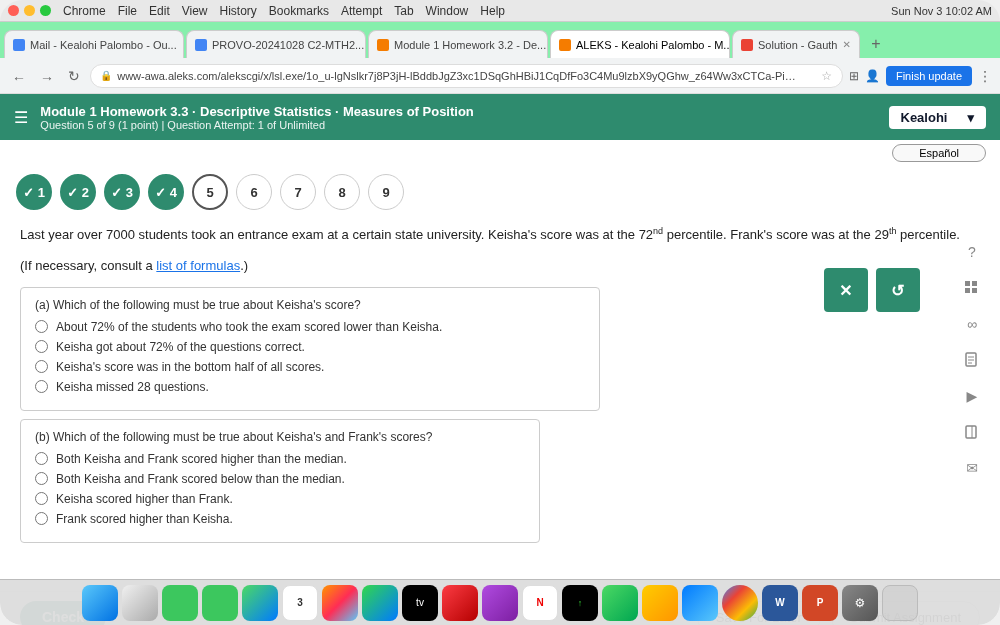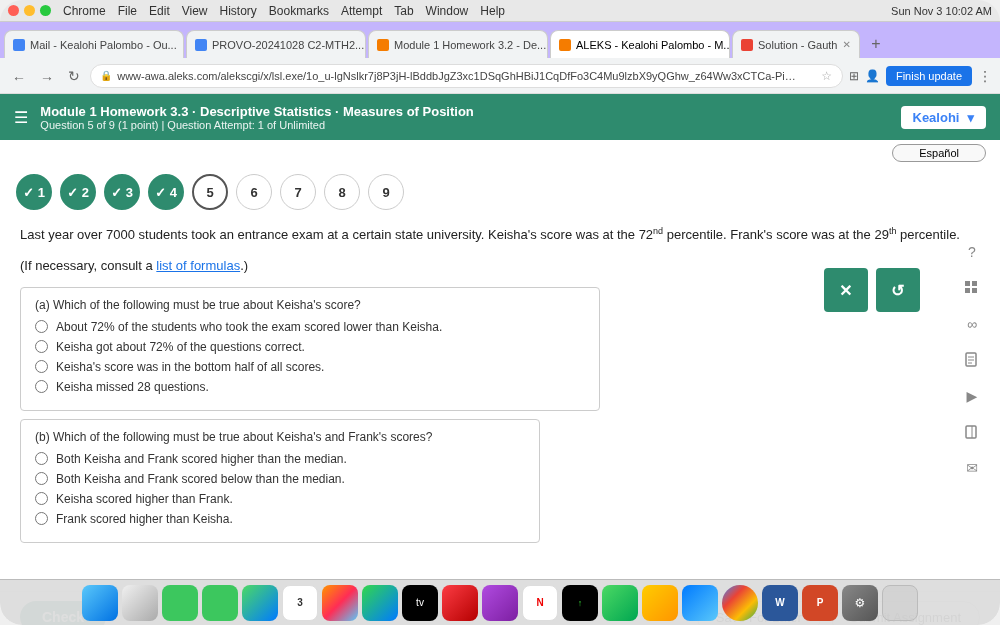--- a/index.html
+++ b/index.html
@@ -8,21 +8,21 @@
     
     .mac-bar { background: #e8e8e8; height: 22px; display: flex; align-items: center; padding: 0 8px; font-size: 11px; color: #333; gap: 12px; border-bottom: 1px solid #ccc; }
     .mac-bar .traffic { display: flex; gap: 5px; }
     .mac-circle { width: 11px; height: 11px; border-radius: 50%; }
     .mac-red { background: #ff5f56; }
     .mac-yellow { background: #ffbd2e; }
     .mac-green { background: #27c93f; }
     .mac-menus { display: flex; gap: 12px; font-size: 12px; font-weight: 500; }
 
     
-    .chrome-bar { background: #c4b5fd; height: 36px; display: flex; align-items: flex-end; padding: 0 4px; }
+    .chrome-bar { background: #86efac; height: 36px; display: flex; align-items: flex-end; padding: 0 4px; }
     .tab { display: flex; align-items: center; height: 28px; padding: 0 8px; background: #f1f3f4; border-radius: 8px 8px 0 0; font-size: 11px; color: #444; gap: 5px; min-width: 120px; max-width: 180px; overflow: hidden; white-space: nowrap; text-overflow: ellipsis; border: 1px solid #ccc; border-bottom: none; margin-right: 2px; cursor: pointer; }
     .tab.active { background: #fff; color: #000; }
     .tab-favicon { width: 12px; height: 12px; border-radius: 2px; flex-shrink: 0; }
     .tab-favicon.blue { background: #4285f4; }
     .tab-favicon.orange { background: #f57c00; }
     .tab-favicon.red { background: #ea4335; }
     .tab-close { margin-left: auto; color: #888; font-size: 10px; }
     .tab-new { width: 28px; height: 28px; display: flex; align-items: center; justify-content: center; font-size: 16px; color: #666; cursor: pointer; }
 
     
@@ -30,21 +30,21 @@
     .nav-btn { color: #666; font-size: 14px; cursor: pointer; padding: 2px 4px; }
     .address-input { flex: 1; background: #fff; border: 1px solid #ddd; border-radius: 16px; height: 24px; padding: 0 10px; font-size: 11px; color: #333; display: flex; align-items: center; gap: 4px; }
     .finish-update { background: #1a73e8; color: #fff; border: none; border-radius: 4px; padding: 4px 10px; font-size: 11px; cursor: pointer; }
 
     
     .aleks-header { background: #2e8b6e; height: 46px; display: flex; align-items: center; padding: 0 14px; gap: 12px; }
     .hamburger { color: #fff; font-size: 16px; cursor: pointer; }
     .header-title { color: #fff; font-size: 12px; flex: 1; }
     .header-title .module-name { font-weight: 600; font-size: 13px; }
     .header-title .subtitle { font-size: 11px; opacity: 0.9; }
-    .kealohi-btn { background: #fff; color: #3b82f6; border: none; border-radius: 4px; padding: 4px 12px; font-size: 13px; font-weight: 600; cursor: pointer; display: flex; align-items: center; gap: 8px; }
+    .kealohi-btn { background: #fff; color: #0f172a; border: none; border-radius: 4px; padding: 4px 12px; font-size: 13px; font-weight: 600; cursor: pointer; display: flex; align-items: center; gap: 20px; }
 
     
     .espanol-bar { display: flex; justify-content: flex-end; padding: 4px 14px; }
     .espanol-btn { border: 1px solid #999; border-radius: 12px; padding: 2px 26px; font-size: 11px; background: #f9f9f9; cursor: pointer; }
 
     
     .question-nav { display: flex; align-items: center; gap: 8px; padding: 8px 16px; }
     .q-btn { width: 36px; height: 36px; border-radius: 50%; display: flex; align-items: center; justify-content: center; font-size: 13px; font-weight: 600; cursor: pointer; border: 2px solid transparent; }
     .q-btn.done { background: #2e8b6e; color: #fff; border-color: #2e8b6e; }
     .q-btn.active { background: #fff; color: #333; border: 2px solid #555; }

